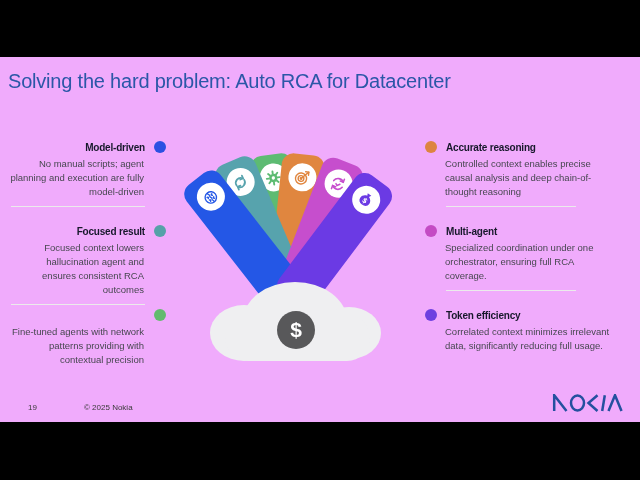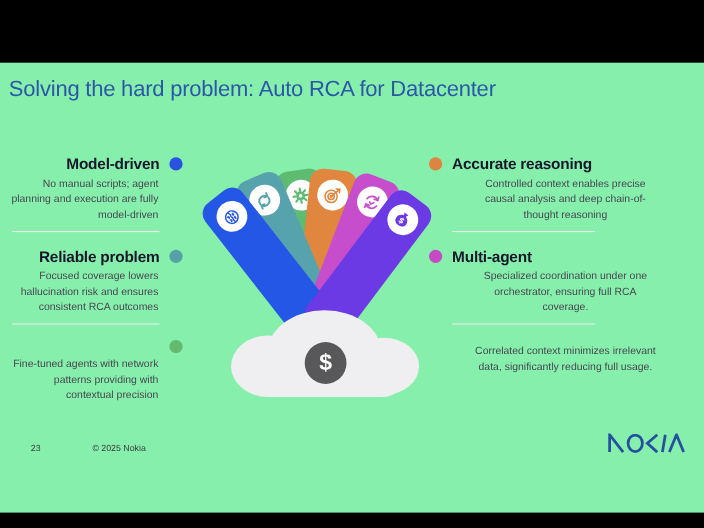--- a/index.html
+++ b/index.html
@@ -1,36 +1,36 @@
 <!DOCTYPE html>
 <html><head>
 <meta charset="utf-8">
 <style>
   * { margin:0; padding:0; box-sizing:border-box; }
   html,body { width:640px; height:480px; background:#000; overflow:hidden;
               font-family:"Liberation Sans", sans-serif; }
   .stage { position:relative; width:640px; height:480px; background:#000; }
-  .slide { position:absolute; left:0; top:57px; width:640px; height:409px;
-           background:#86efac; overflow:hidden; }
+  .slide { position:absolute; left:0; top:57px; width:640px; height:365px;
+           background:#f0abfc; overflow:hidden; }
 
   .slide-title { position:absolute; left:8px; top:13px; font-size:20px;
                  font-weight:400; letter-spacing:-0.2px; }
 
   
   .col { position:absolute; top:84px; }
   .col-left  { left:10px;  width:156px; }
-  .col-right { left:390px; width:212px;text-align:center; }
+  .col-right { left:425px; width:212px; }
   .feature { height:84px; }
   .head-row { display:flex; align-items:center; gap:9px; }
   .col-left  .head-row { justify-content:flex-end; }
   .dot { width:12px; height:12px; border-radius:50%; flex:0 0 auto; }
-  .feat-heading { font-size:14px; font-weight:700; color:#17182b; letter-spacing:-0.2px; }
+  .feat-heading { font-size:10px; font-weight:700; color:#17182b; letter-spacing:-0.2px; }
   .feat-desc { font-size:9.5px; line-height:1.48; color:#474750; margin-top:4px; }
   .col-left  .feat-desc { text-align:right; margin-right:36px; margin-left:auto; width:134px; }
-  .col-right .feat-desc { margin-left:38px; width:172px; }
+  .col-right .feat-desc { margin-left:20px; width:172px; }
   .divider { height:1px; background:#ebebeb; margin-top:7px; }
   .col-left  .divider { width:134px; margin-left:auto; margin-right:21px; }
   .col-right .divider { width:130px; margin-left:21px; }
 
   
   .fan-card { position:absolute; width:43px; height:150px; border-radius:12px; }
   .card-icon-circle { width:28px; height:28px; border-radius:50%; background:#fff;
                       margin:9px auto 0; display:flex; align-items:center; justify-content:center; }
   .card-icon-circle svg { display:block; }
 
@@ -59,24 +59,24 @@
       <div class="feature">
         <div class="head-row">
           <span class="feat-heading">Model-driven</span>
           <span class="dot" style="background: rgb(43, 80, 226);"></span>
         </div>
         <div class="feat-desc">No manual scripts; agent planning and execution are fully model-driven</div>
         <div class="divider"></div>
       </div>
       <div class="feature">
         <div class="head-row">
-          <span class="feat-heading">Reliable problem</span>
+          <span class="feat-heading">Focused result</span>
           <span class="dot" style="background: rgb(85, 161, 168);"></span>
         </div>
-        <div class="feat-desc">Focused coverage lowers hallucination risk and ensures consistent RCA outcomes</div>
+        <div class="feat-desc">Focused context lowers hallucination agent and ensures consistent RCA outcomes</div>
         <div class="divider"></div>
       </div>
       <div class="feature">
         <div class="head-row">
           <span class="dot" style="background: rgb(99, 186, 110);"></span>
         </div>
         <div class="feat-desc">Fine-tuned agents with network patterns providing with contextual precision</div>
       </div>
     </div>
 
@@ -91,20 +91,24 @@
       </div>
       <div class="feature">
         <div class="head-row">
           <span class="dot" style="background: rgb(196, 75, 196);"></span>
           <span class="feat-heading">Multi-agent</span>
         </div>
         <div class="feat-desc">Specialized coordination under one orchestrator, ensuring full RCA coverage.</div>
         <div class="divider"></div>
       </div>
       <div class="feature">
+        <div class="head-row">
+          <span class="dot" style="background: rgb(109, 63, 224);"></span>
+          <span class="feat-heading">Token efficiency</span>
+        </div>
         <div class="feat-desc">Correlated context minimizes irrelevant data, significantly reducing full usage.</div>
       </div>
     </div>
 
     <div class="fan-card" style="left: 221px; top: 106px; z-index: 5; background: rgb(36, 87, 230); transform: rotate(-38deg); color: rgb(36, 87, 230);">
       <div class="card-icon-circle">
         <span>
           <svg width="19" height="19" viewBox="0 0 24 24" fill="none" stroke="currentColor" stroke-width="1.7" stroke-linecap="round">
             <circle cx="12" cy="12" r="7.2"></circle>
             <path d="M12 5.2 c-1.6,1.8 1.6,2.8 0,4.6 c-1.6,1.8 1.6,2.8 0,4.6 c-1.2,1.4 0.6,2.4 0,3.6"></path>
@@ -192,21 +196,21 @@
 
     <div class="cloud-part" style="left: 243px; top: 225px; width: 104px; height: 78px; z-index: 10; background: rgb(239, 239, 241);"></div>
     <div class="cloud-part" style="left: 210px; top: 248px; width: 68px; height: 56px; z-index: 10; background: rgb(239, 239, 241);"></div>
     <div class="cloud-part" style="left: 317px; top: 250px; width: 64px; height: 52px; z-index: 10; background: rgb(239, 239, 241);"></div>
     <div class="cloud-part" style="left: 225px; top: 258px; width: 145px; height: 46px; border-radius: 24px; z-index: 10; background: rgb(239, 239, 241);"></div>
 
     <div class="dollar-circle" style="background: rgb(88, 88, 90);">
       <span>$</span>
     </div>
 
-    <div class="footer-text page-num">23</div>
+    <div class="footer-text page-num">19</div>
     <div class="footer-text copyright">© 2025 Nokia</div>
 
     <div class="brand-logo">
       <svg width="72" height="18" viewBox="0 0 72 18" fill="none" stroke="#24509f" stroke-width="2.5" stroke-linejoin="miter">
         <path d="M2.2 17 V1.2 L14.5 17"></path>
         <rect x="19" y="1.5" width="13" height="15" rx="7.5"></rect>
         <path d="M45.5 1.2 L36.5 9 L45.5 17"></path>
         <path d="M52.8 1.2 L50.2 17"></path>
         <path d="M56.5 17 L63 1.2 L69.5 17"></path>
       </svg>

